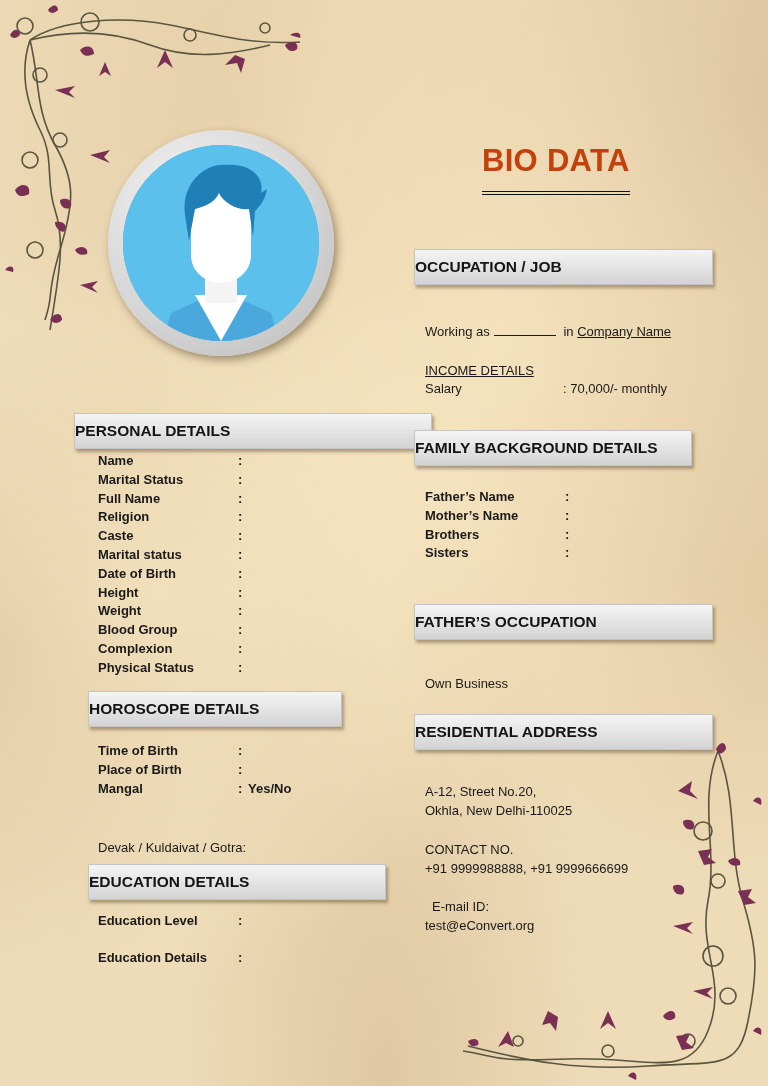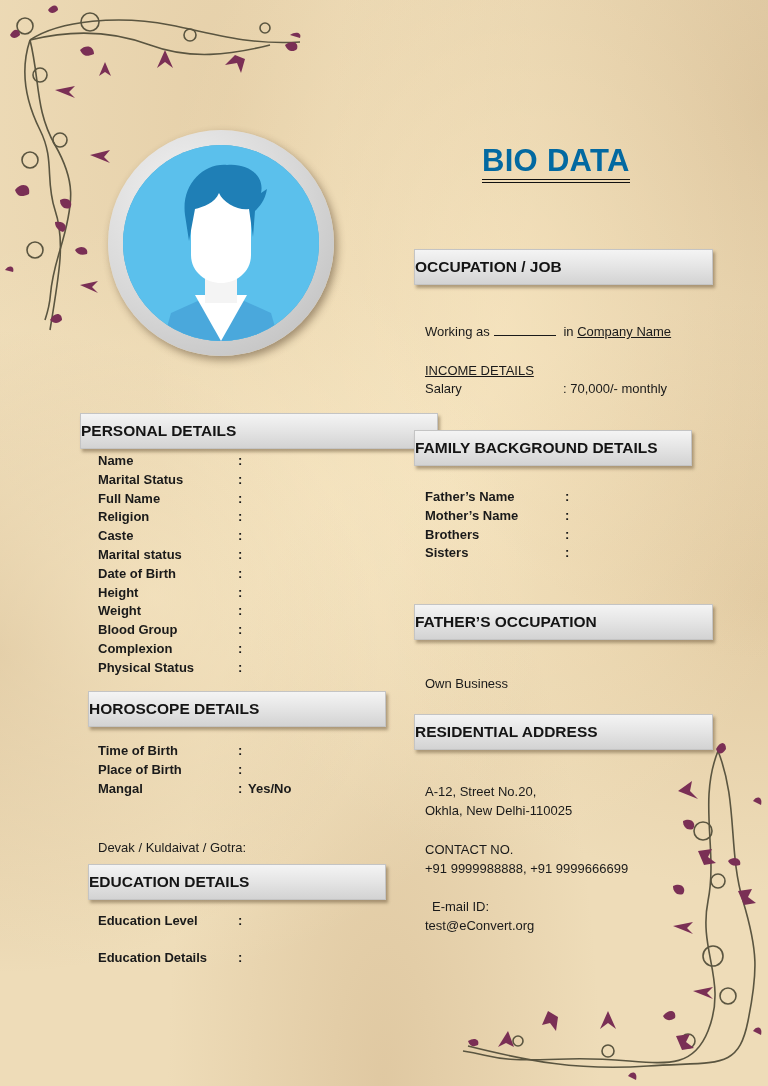--- a/index.html
+++ b/index.html
@@ -33,23 +33,23 @@
     position: absolute; left: 15px; top: 15px; width: 196px; height: 196px;
     border-radius: 50%; overflow: hidden;
     background: #5bc0ec;
     box-shadow: inset 0 0 4px rgba(0,0,0,0.25);
   }
   .photo-inner svg { width: 100%; height: 100%; display: block; }
 
   .title {
     position: absolute; left: 482px; top: 144px;
     font-size: 31px; font-weight: bold; letter-spacing: 0.3px;
-    color: #0369a1;
+    color: #c2410c;
     border-bottom: 4px double #111;
-    line-height: 34px; padding-bottom: 1px;
+    line-height: 34px; padding-bottom: 13px;
   }
 
   .section-bar {
     position: absolute; height: 36px;
     background: linear-gradient(to bottom, #f4f4f4 0%, #e6e6e6 45%, #d3d3d3 100%);
     border: 1px solid #c4c4c4;
     box-shadow: 2px 3px 3px rgba(90,70,45,0.45);
     font-size: 15.5px; font-weight: bold; color: #141414;
     padding-left: 0; line-height: 34px;
     white-space: nowrap;
@@ -158,21 +158,21 @@
   <span>Working as</span><span class="blank"></span>
   <span>in</span>
   <span class="u">Company Name</span>
 </div>
 <div class="txt u" style="left:425px; top:341px;">INCOME DETAILS</div>
 <div class="txt" style="left:425px; top:359px; display:flex;">
   <span style="width:138px;">Salary</span>
   <span>:  70,000/- monthly</span>
 </div>
 
-<div class="section-bar" style="left:80px; top:413px; width:358px;">PERSONAL DETAILS</div>
+<div class="section-bar" style="left:74px; top:413px; width:358px;">PERSONAL DETAILS</div>
 <div class="kv" style="left:98px; top:452px;">
   <div class="kv-row">
       <span class="k">Name</span>
       <span class="c">:</span>
       <span></span>
     </div>
   <div class="kv-row">
       <span class="k">Marital Status</span>
       <span class="c">:</span>
       <span></span>
@@ -222,21 +222,21 @@
       <span class="c">:</span>
       <span></span>
     </div>
   <div class="kv-row">
       <span class="k">Physical Status</span>
       <span class="c">:</span>
       <span></span>
     </div>
 </div>
 
-<div class="section-bar" style="left:88px; top:691px; width:298px;">HOROSCOPE DETAILS</div>
+<div class="section-bar" style="left:88px; top:691px; width:254px;">HOROSCOPE DETAILS</div>
 <div class="kv" style="left:98px; top:742px;">
   <div class="kv-row">
       <span class="k">Time of Birth</span>
       <span class="c">:</span>
       <span></span>
     </div>
   <div class="kv-row">
       <span class="k">Place of Birth</span>
       <span class="c">:</span>
       <span></span>

